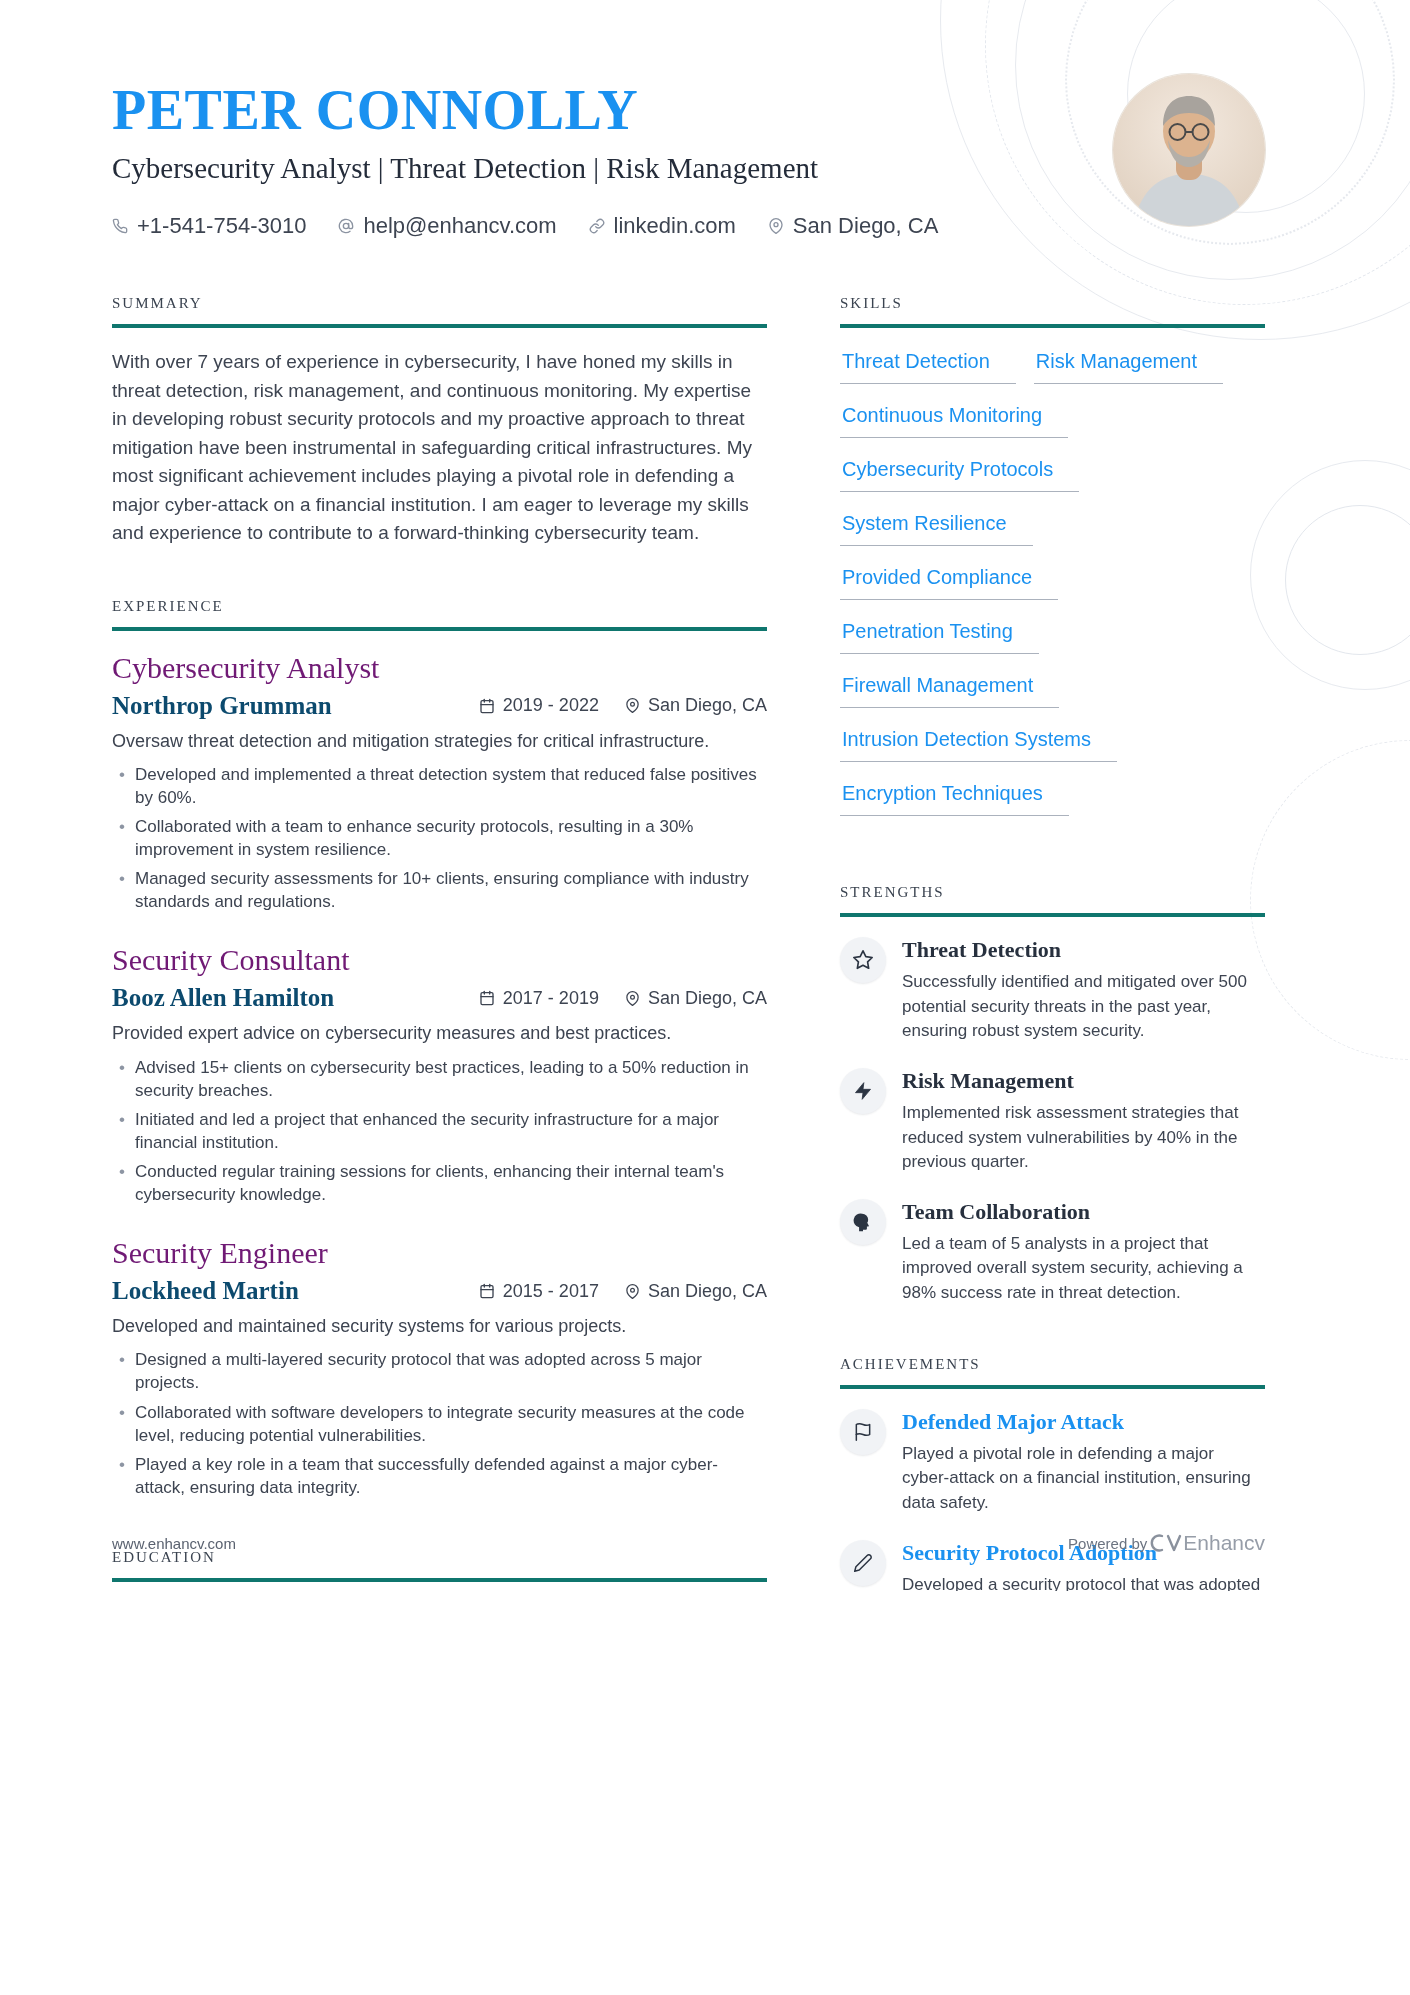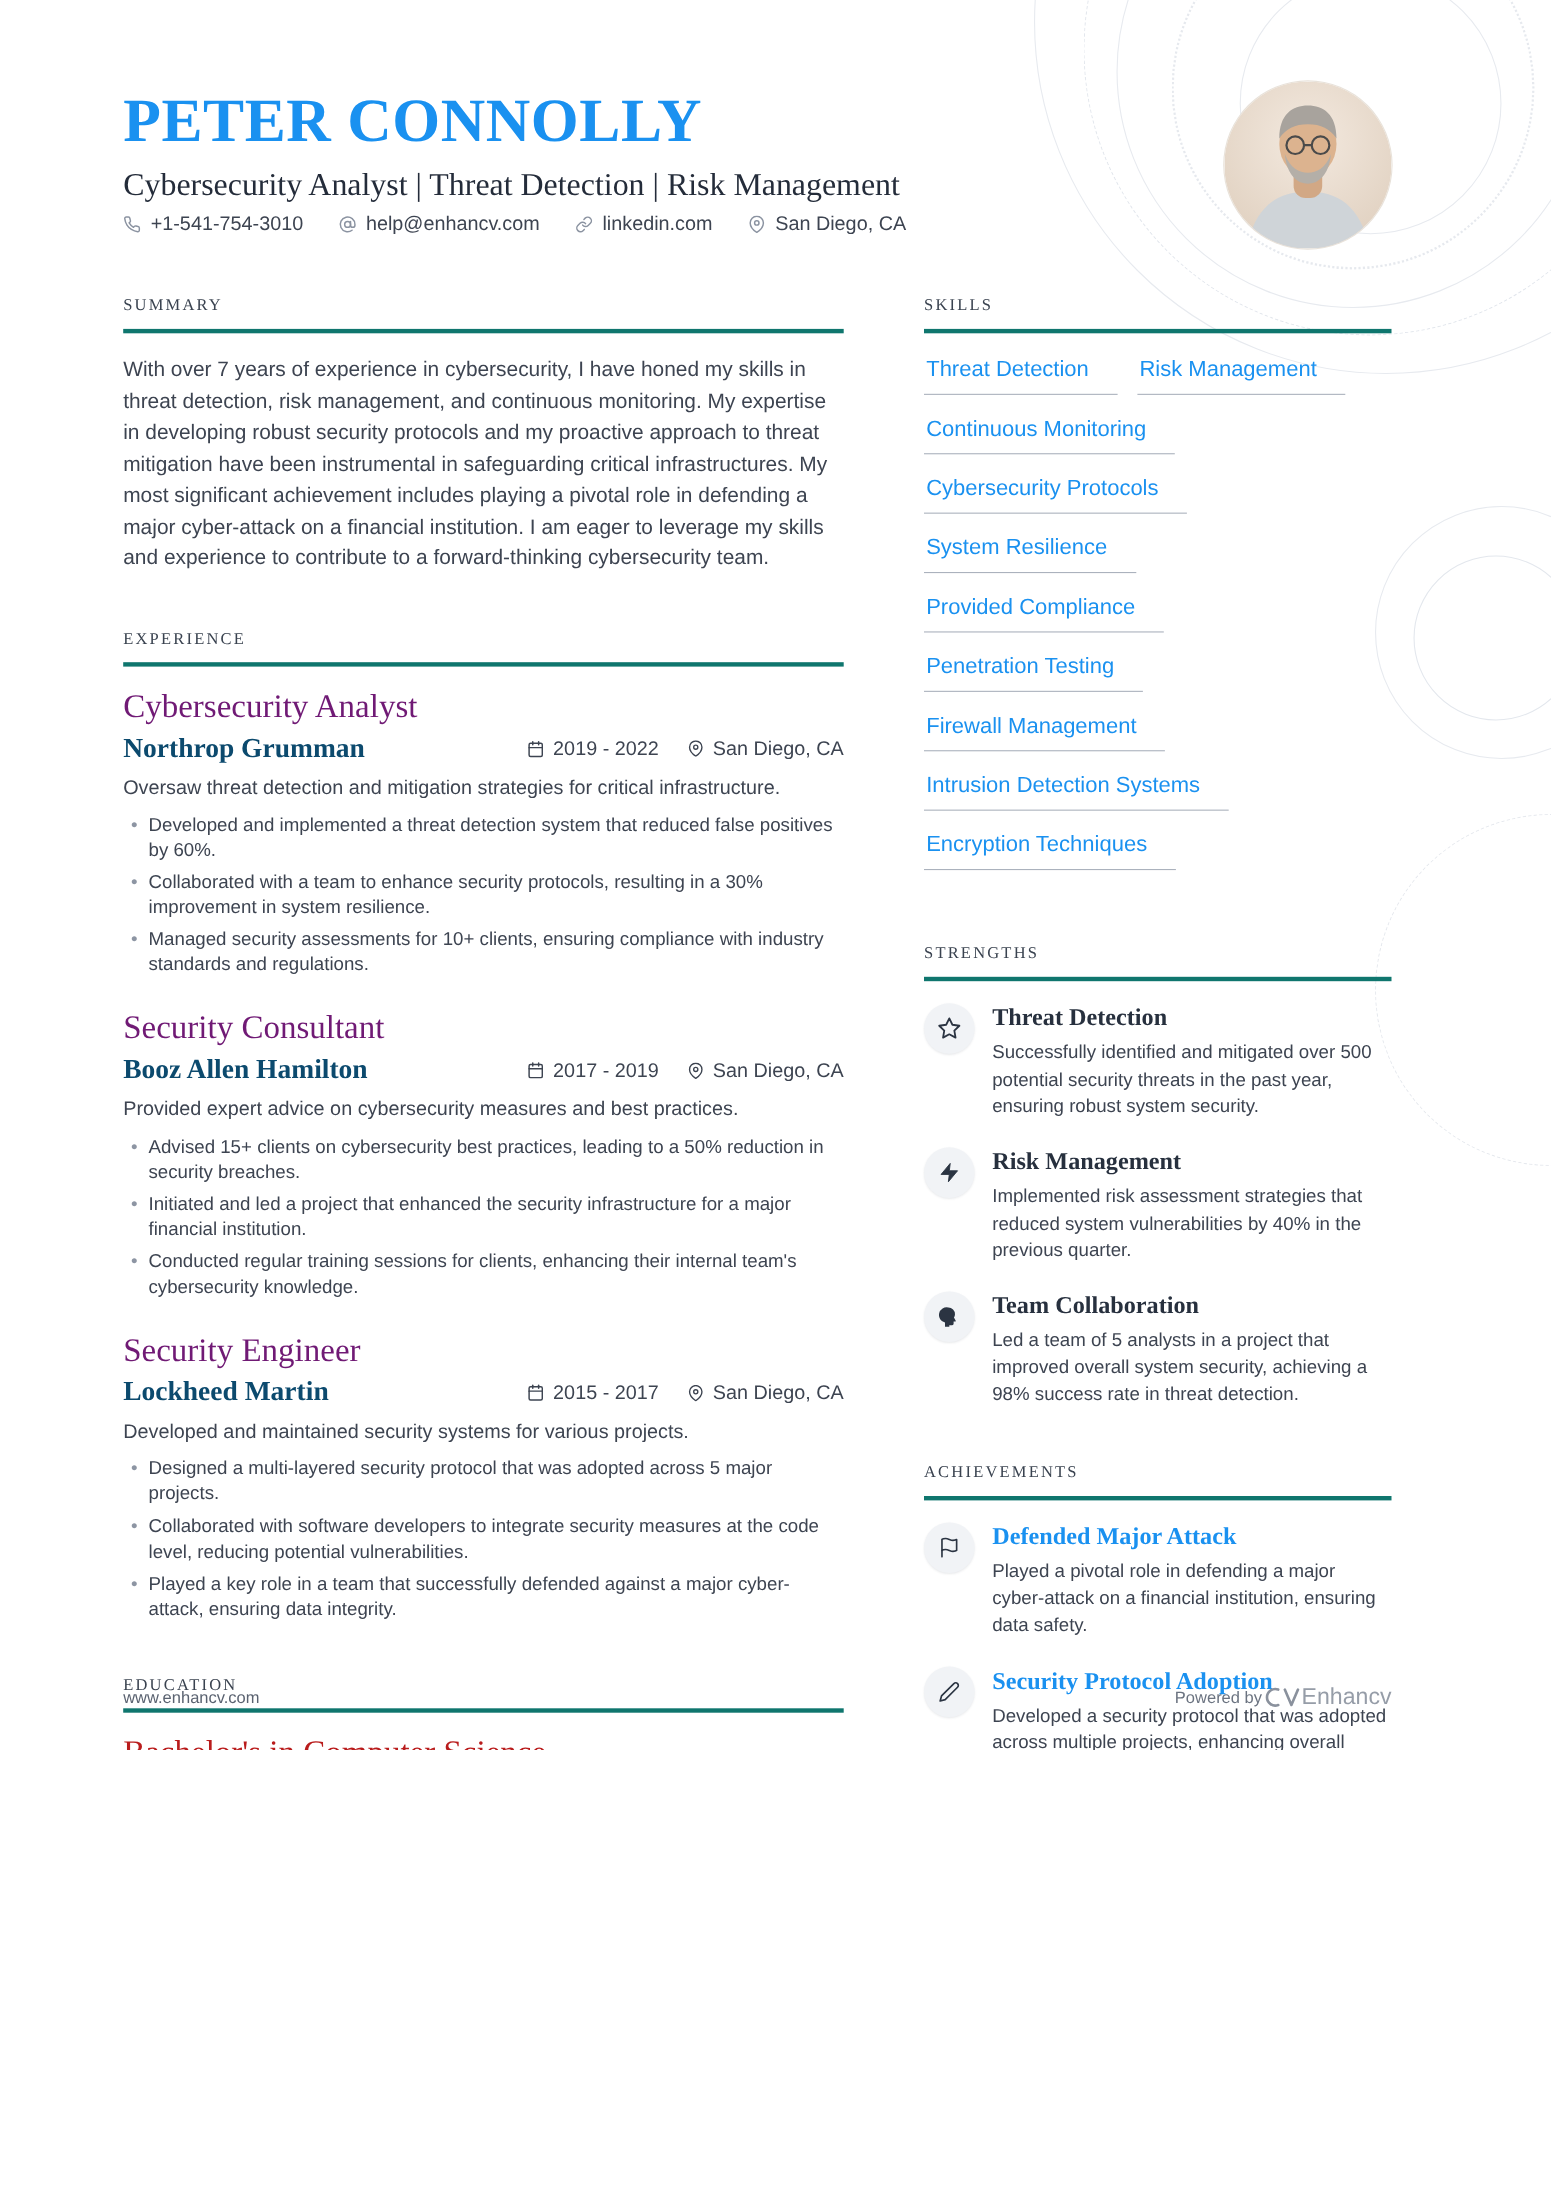--- a/index.html
+++ b/index.html
@@ -17,21 +17,21 @@
   .d6 { width:230px; height:230px; top:460px;  right:-70px;  border:1px solid #e7eaef; }
   .d7 { width:150px; height:150px; top:505px;  right:-25px;  border:1px solid #e3e7ed; }
   .d8 { width:320px; height:320px; top:740px;  right:-160px; border:1px dashed #e6e9ee; }
 
   .content { position:relative; z-index:1; padding:78px 145px 0 112px; }
 
   
   .header { position:relative; }
   .name  { font-family:"Liberation Serif", serif; font-size:56px; font-weight:700; color:#1a91f0; letter-spacing:.5px; }
   .headline { font-family:"Liberation Serif", serif; font-size:29px; color:#242c3a; margin-top:10px; }
-  .contact-row { display:flex; align-items:center; gap:32px; margin-top:8px; font-size:18px; color:#3d4451; }
+  .contact-row { display:flex; align-items:center; gap:32px; margin-top:28px; font-size:22px; color:#3d4451; }
   .contact-item { display:flex; align-items:center; gap:9px; }
   .contact-item .ic { display:flex; color:#8b93a1; }
   .photo { position:absolute; top:-4px; right:0; width:152px; height:152px; border-radius:50%; overflow:hidden; box-shadow:0 0 0 1px #e8e2da; }
 
   
   .columns { display:flex; margin-top:56px; }
   .main-col { width:655px; flex-shrink:0; }
   .side-col { width:425px; flex-shrink:0; margin-left:73px; }
 
   .section { margin-bottom:50px; }

